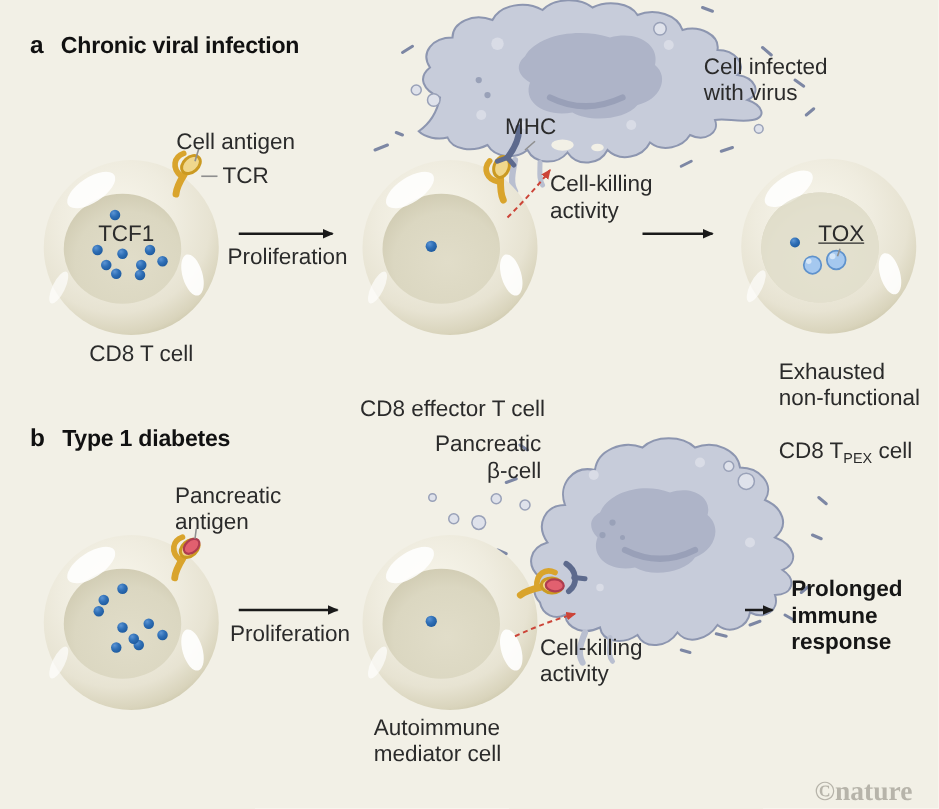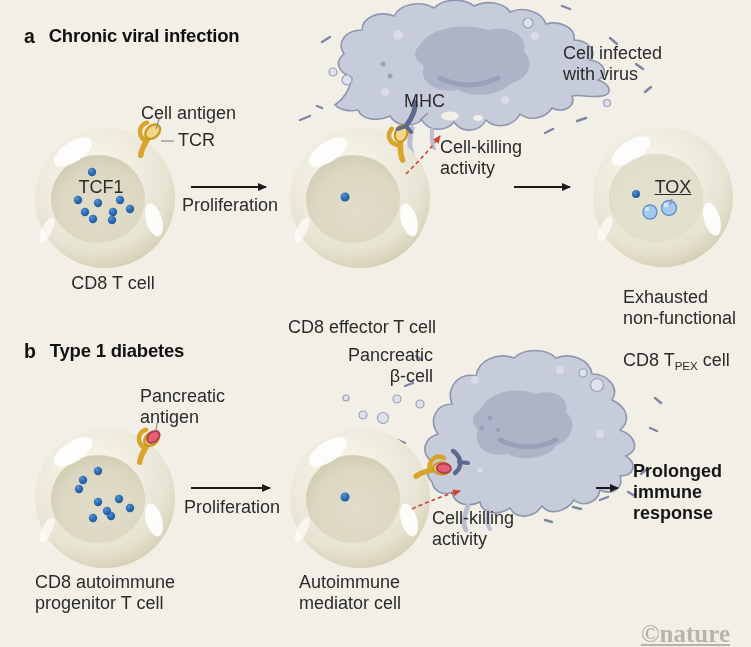--- a/index.html
+++ b/index.html
@@ -10,21 +10,21 @@
     color:#2b2b2b;
   }
   svg{position:absolute; left:0; top:0;}
   .lbl{position:absolute; font-size:18px; line-height:21px; white-space:pre-line;}
   .ctr{transform:translateX(-50%); }
   .rt{text-align:right;}
   .bold{font-weight:700; color:#161616;}
   .title-row{position:absolute; display:flex; gap:14px; font-size:18.5px; font-weight:700; color:#111; letter-spacing:-0.2px;}
   .panel-letter{font-size:19.5px;}
   .subsc{font-size:11.5px; vertical-align:-4px; letter-spacing:0;}
-  .watermark{position:absolute; font-family:"Liberation Serif", serif; font-weight:700; font-size:25px; color:#b7b4aa;text-decoration:underline;}
+  .watermark{position:absolute; font-family:"Liberation Serif", serif; font-weight:700; font-size:22px; color:#b7b4aa;}
 </style>
 </head>
 <body>
 
 <div class="canvas">
 
   <svg width="751" height="647" viewBox="0 0 751 647">
     <defs>
       <radialGradient id="cellG" cx="42%" cy="34%" r="74%">
         <stop offset="0" stop-color="#f8f6ec"></stop>
@@ -287,22 +287,20 @@
     <span>Type 1 diabetes</span>
   </div>
 
   <div class="lbl" style="left:140px; top:386px;">Pancreatic
 antigen</div>
   <div class="lbl rt" style="left:333px; top:345px; width:100px;">Pancreatic
 β-cell</div>
   <div class="lbl ctr" style="left:232px; top:497px;">Proliferation</div>
   <div class="lbl" style="left:432px; top:508px;">Cell-killing
 activity</div>
-  <div class="lbl" style="left:35px; top:572px;">CD8 autoimmune
-progenitor T cell</div>
   <div class="lbl bold" style="left:633px; top:461px;">Prolonged
 immune
 response</div>
   <div class="lbl" style="left:299px; top:572px;">Autoimmune
 mediator cell</div>
 
   <div class="watermark" style="right:21px; top:620px;">©nature</div>
 
 </div>
 

